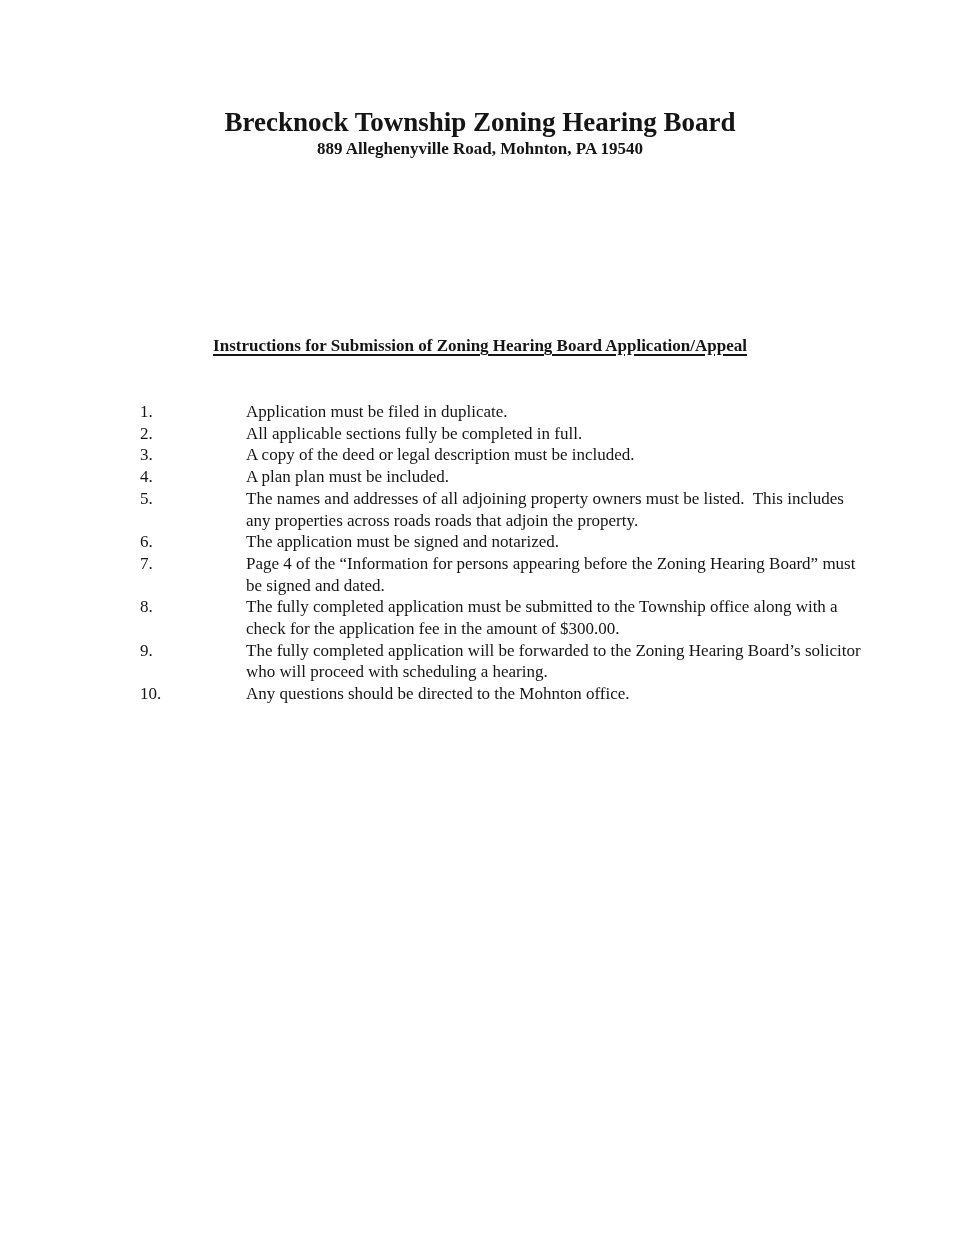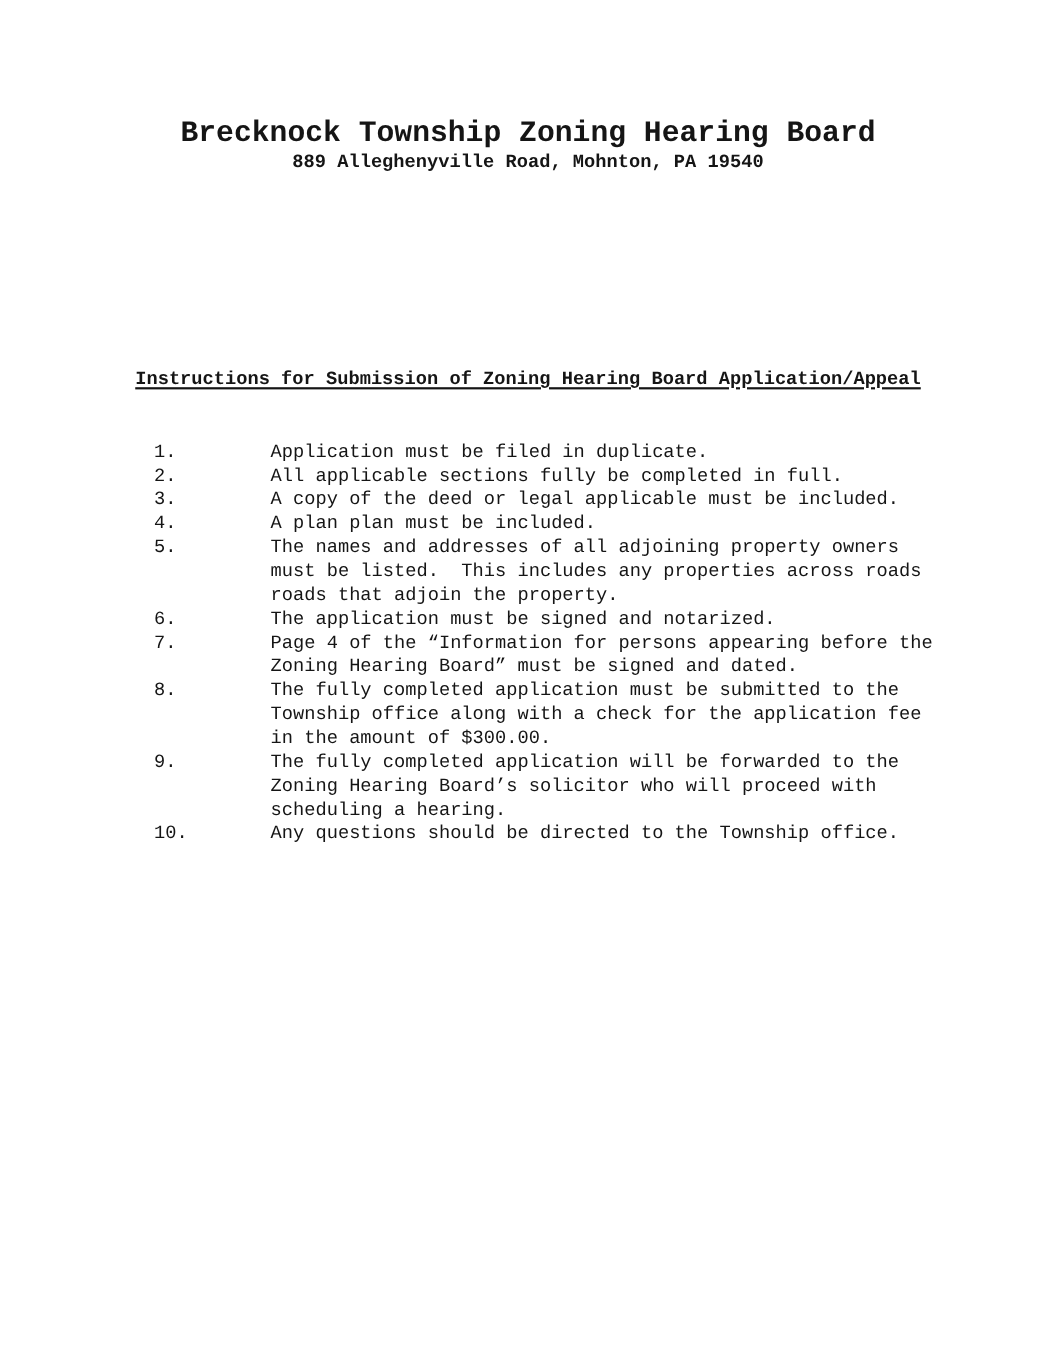--- a/index.html
+++ b/index.html
@@ -6,21 +6,21 @@
     margin: 0;
     padding: 0;
     background: #ffffff;
   }
   .page {
     position: relative;
     width: 960px;
     height: 1042px;
     background: #ffffff;
     color: #151515;
-    font-family: Liberation Mono, monospace;
+    font-family: Liberation Serif, serif;
     overflow: hidden;
   }
   .doc-header {
     position: absolute;
     top: 107px;
     left: 0;
     width: 100%;
     text-align: center;
   }
   .doc-title {
@@ -93,21 +93,21 @@
     <div class="instruction-item">
       <span class="item-num">1.</span>
       <span class="item-text">Application must be filed in duplicate.</span>
     </div>
     <div class="instruction-item">
       <span class="item-num">2.</span>
       <span class="item-text">All applicable sections fully be completed in full.</span>
     </div>
     <div class="instruction-item">
       <span class="item-num">3.</span>
-      <span class="item-text">A copy of the deed or legal applicable must be included.</span>
+      <span class="item-text">A copy of the deed or legal description must be included.</span>
     </div>
     <div class="instruction-item">
       <span class="item-num">4.</span>
       <span class="item-text">A plan plan must be included.</span>
     </div>
     <div class="instruction-item">
       <span class="item-num">5.</span>
       <span class="item-text">The names and addresses of all adjoining property owners must be listed.  This includes any properties across roads roads that adjoin the property.</span>
     </div>
     <div class="instruction-item">
@@ -121,17 +121,17 @@
     <div class="instruction-item">
       <span class="item-num">8.</span>
       <span class="item-text">The fully completed application must be submitted to the Township office along with a check for the application fee in the amount of $300.00.</span>
     </div>
     <div class="instruction-item">
       <span class="item-num">9.</span>
       <span class="item-text">The fully completed application will be forwarded to the Zoning Hearing Board’s solicitor who will proceed with scheduling a hearing.</span>
     </div>
     <div class="instruction-item">
       <span class="item-num">10.</span>
-      <span class="item-text">Any questions should be directed to the Township office.</span>
+      <span class="item-text">Any questions should be directed to the Mohnton office.</span>
     </div>
   </div>
 
 </div>
 
 </body></html>

